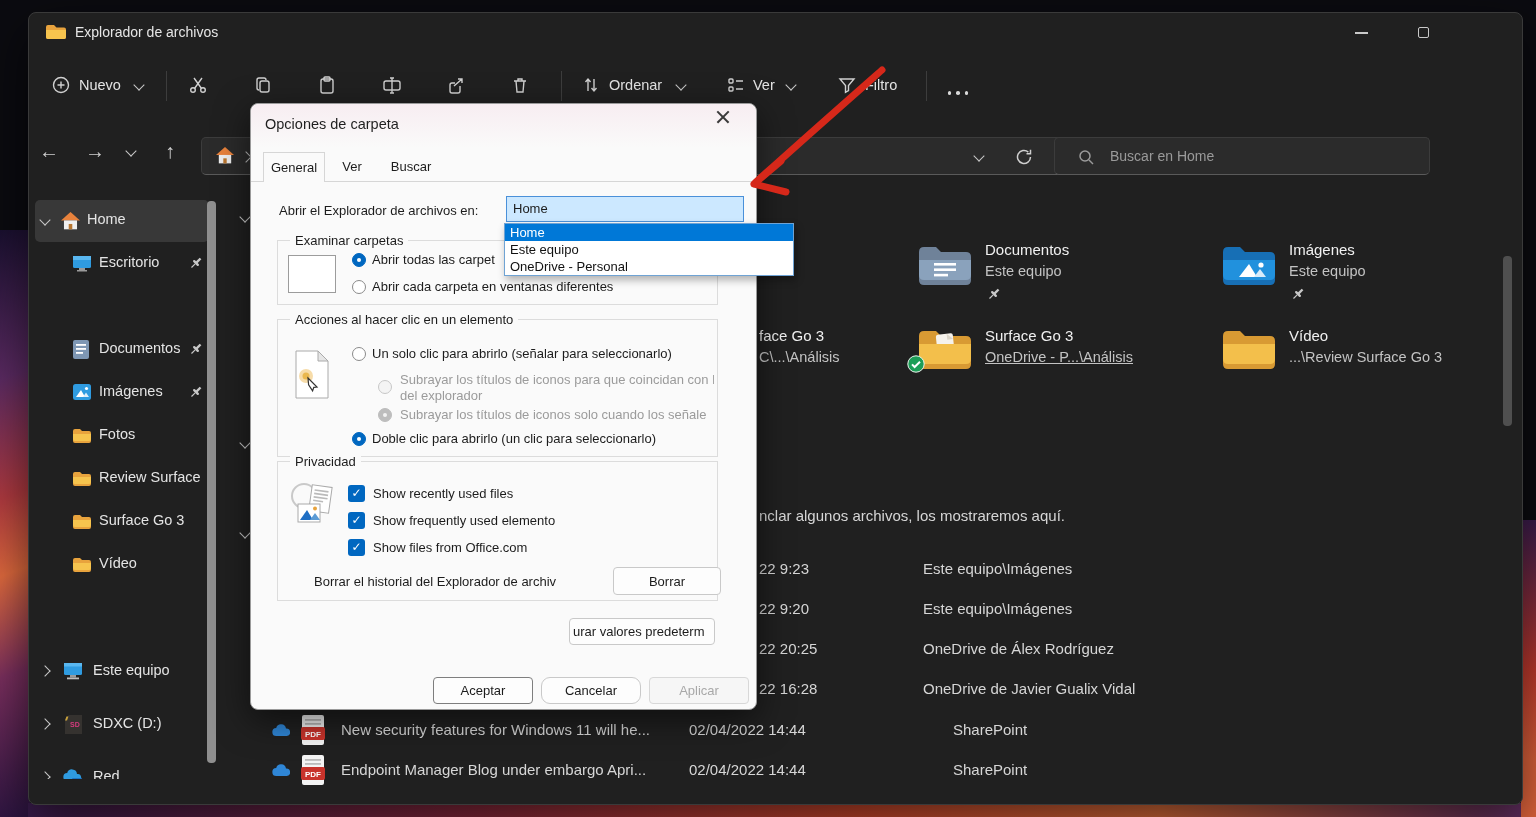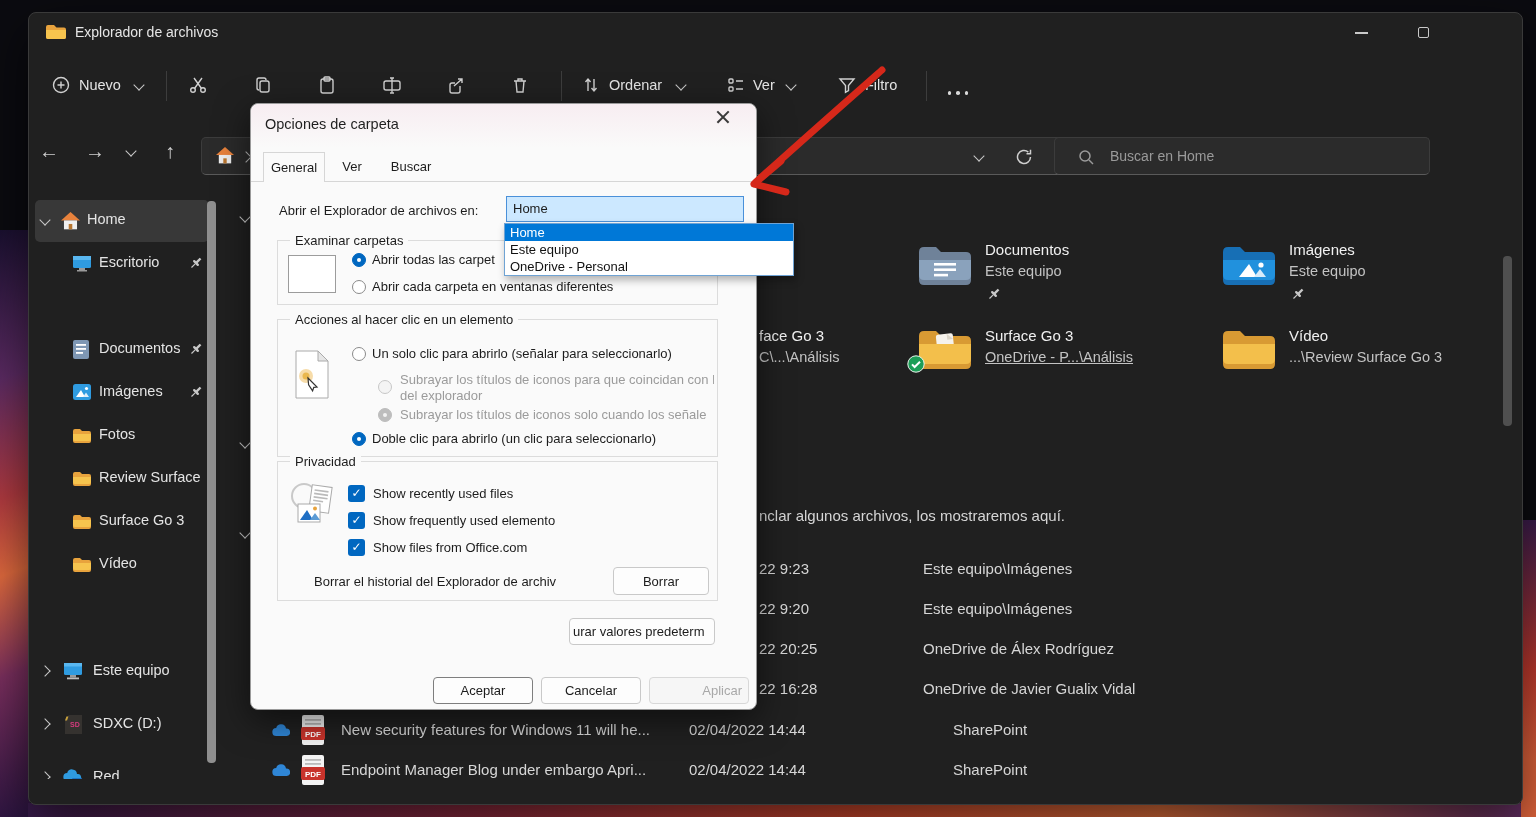--- a/index.html
+++ b/index.html
@@ -615,30 +615,30 @@
             <circle cx="25" cy="26.5" r="2" fill="#e8a33d"></circle>
           </svg>
       </span>
       <span class="abs checkbox" style="left:70px;top:23px;">✓</span>
       <span class="abs txt dlg-text" style="left:95px;top:24px;">Show recently used files</span>
       <span class="abs checkbox" style="left:70px;top:50px;">✓</span>
       <span class="abs txt dlg-text" style="left:95px;top:51px;">Show frequently used elemento</span>
       <span class="abs checkbox" style="left:70px;top:77px;">✓</span>
       <span class="abs txt dlg-text" style="left:95px;top:78px;">Show files from Office.com</span>
       <span class="abs txt dlg-text" style="left:36px;top:112px;width:298px;overflow:hidden;">Borrar el historial del Explorador de archiv</span>
-      <button class="btn" style="left:335px;top:105px;width:96px;height:28px;">Borrar</button>
+      <button class="btn" style="left:335px;top:105px;width:108px;height:28px;">Borrar</button>
     </div>
 
     
     <button class="btn" style="left:318px;top:514px;width:146px;height:27px;text-align:left;padding-left:3px;">urar valores predeterm</button>
 
     
     <button class="btn btn-default" style="left:182px;top:573px;width:100px;height:27px;">Aceptar</button>
-    <button class="btn" style="left:290px;top:573px;width:100px;height:27px;">Cancelar</button>
-    <button class="btn btn-disabled" style="left:398px;top:573px;width:100px;height:27px;text-align:right;">Aplicar</button>
+    <button class="btn" style="left:290px;top:573px;width:100px;height:27px;border-radius:9px;">Cancelar</button>
+    <button class="btn btn-disabled" style="left:398px;top:573px;width:100px;height:27px;">Aplicar</button>
 
     
     <div class="abs dd-list" style="left:253px;top:119px;width:290px;height:53px;z-index:30;">
       <div class="dd-item dd-sel">Home</div>
       <div class="dd-item">Este equipo</div>
       <div class="dd-item">OneDrive - Personal</div>
     </div>
   </div>
 
   <svg class="abs" width="1536" height="817" viewBox="0 0 1536 817" style="left:0;top:0;pointer-events:none;z-index:60;">

